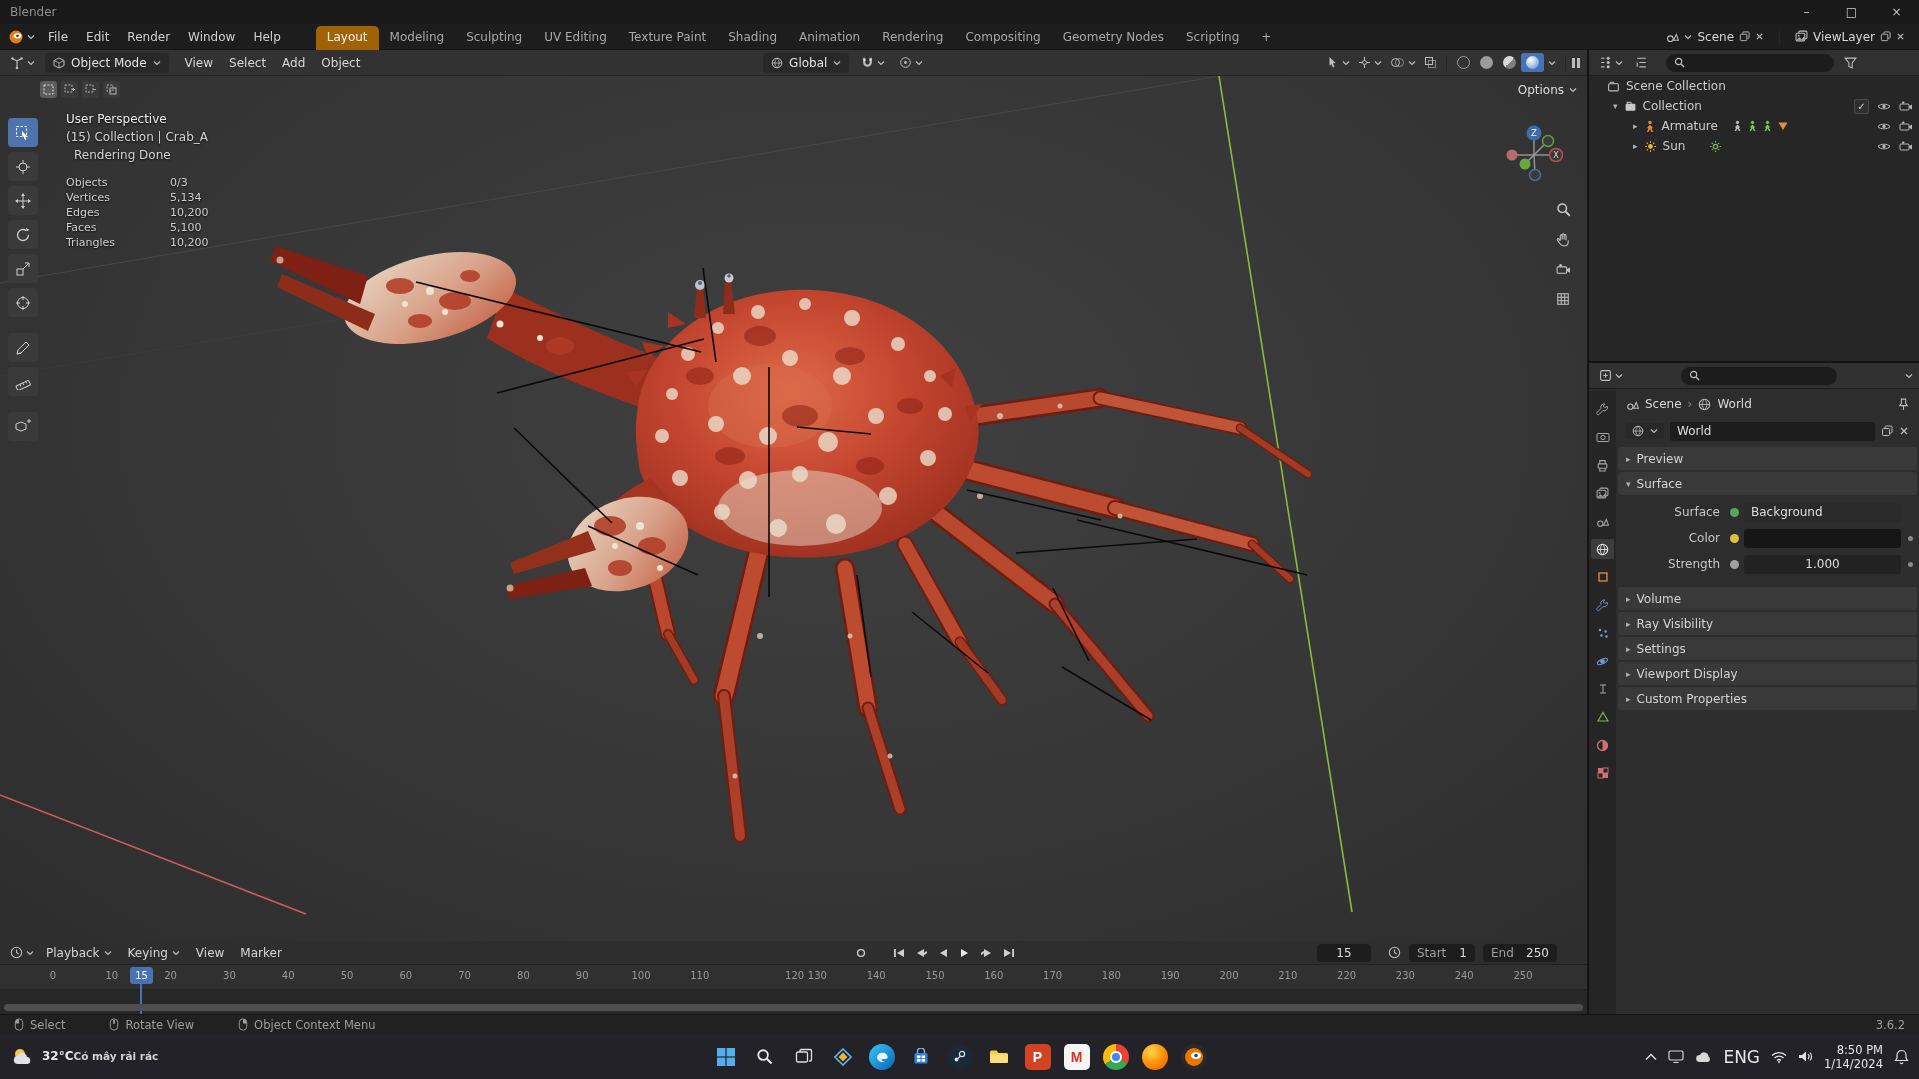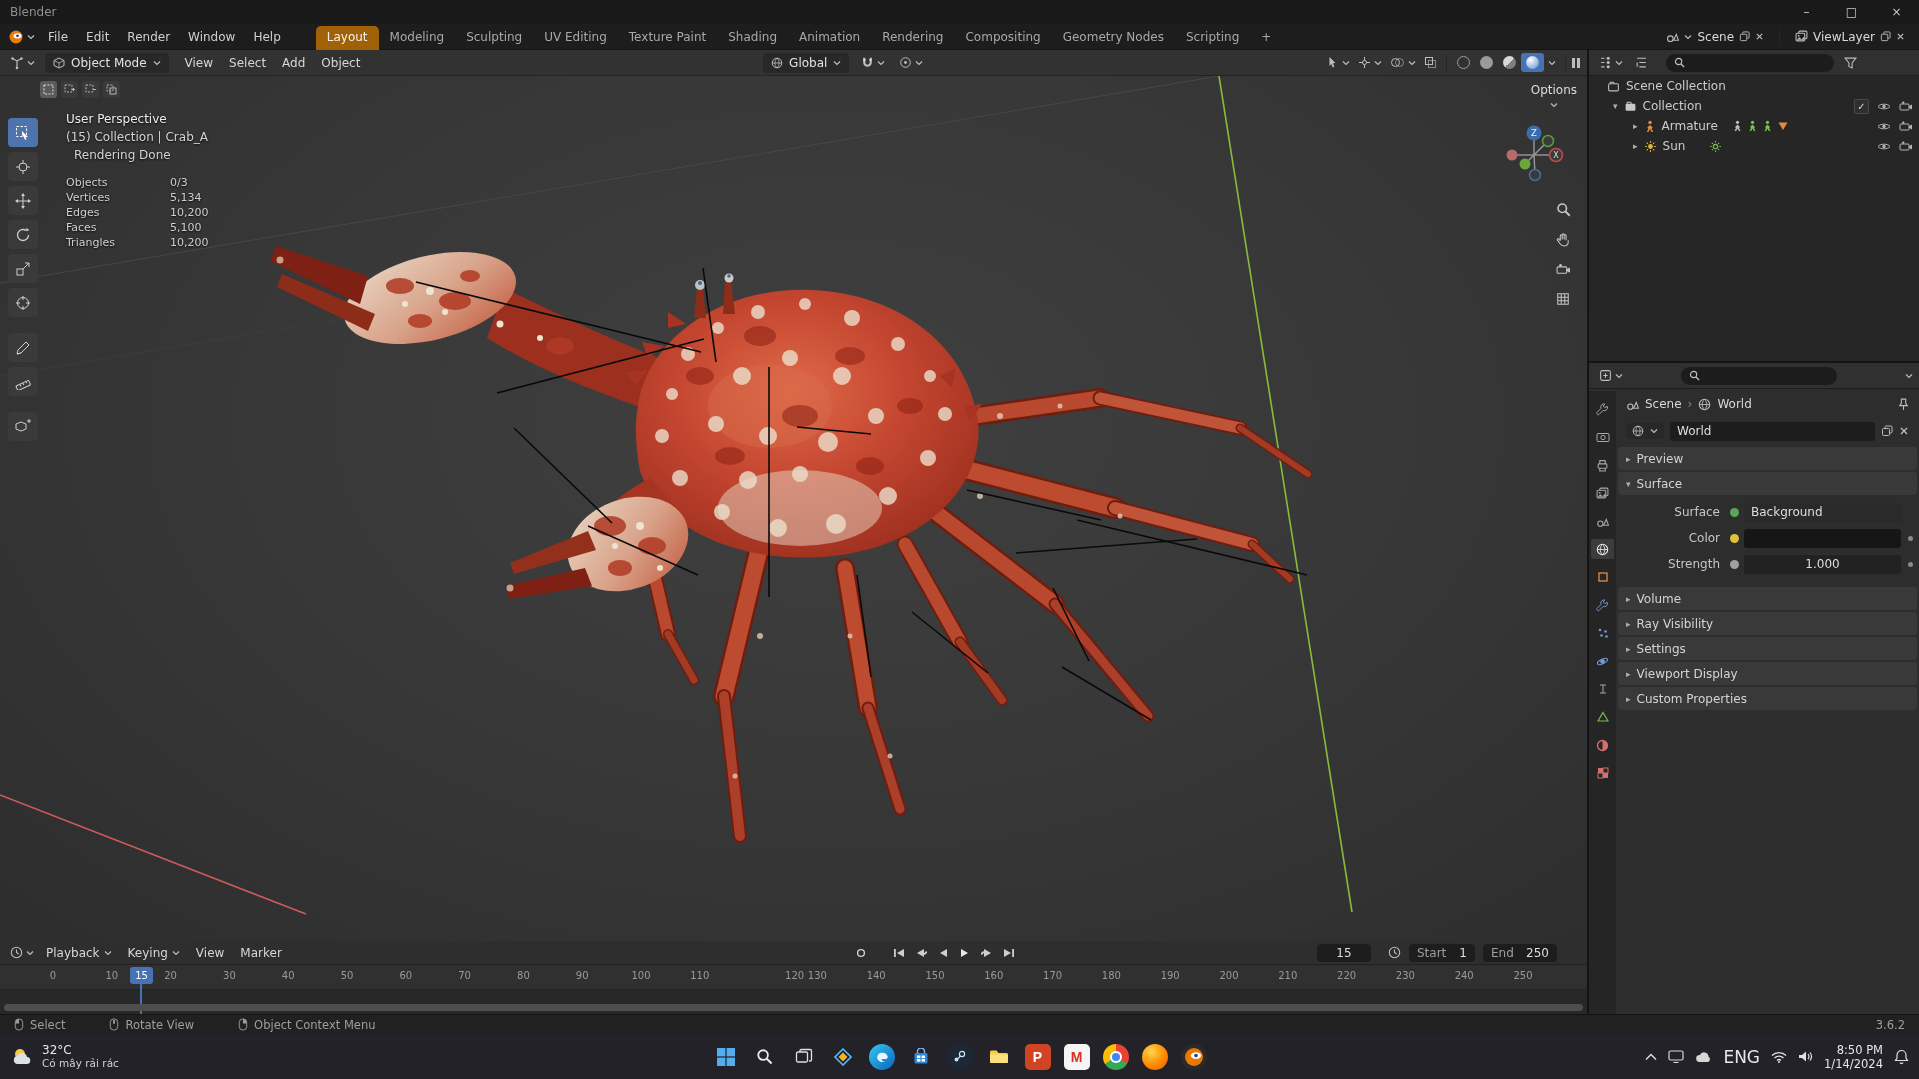--- a/index.html
+++ b/index.html
@@ -35,21 +35,21 @@
   
   #vp-canvas{left:0;top:76px;width:1587px;height:865px;background:radial-gradient(1100px 700px at 52% 40%, #404040, #373737 55%, #2e2e2e 100%);overflow:hidden;}
   .toolcol{position:absolute;left:8px;top:42px;display:flex;flex-direction:column;gap:5px;}
   .tool-btn{width:30px;height:29px;background:#3a3a3a;border-radius:4px;display:flex;align-items:center;justify-content:center;color:#cfcfcf;}
   .tool-btn.active{background:#4f74ad;color:#fff;}
   .tool-gap{height:6px;}
   .ovl{position:absolute;text-shadow:0 1px 2px rgba(0,0,0,.85);}
   .stat-row{display:flex;height:15px;color:#cfcfcf;font-size:11px;gap:44px;}
   .stat-row .l{width:60px;}
   .navbtn{position:absolute;width:26px;height:26px;border-radius:50%;display:flex;align-items:center;justify-content:center;color:#c6c6c6;}
-  .optbtn{position:absolute;right:10px;top:7px;display:flex;align-items:center;gap:5px;color:#dcdcdc;flex-direction:column;}
+  .optbtn{position:absolute;right:10px;top:7px;display:flex;align-items:center;gap:5px;color:#dcdcdc;}
   .tsbtn{width:17px;height:17px;border-radius:3px;background:#3a3a3a;display:flex;align-items:center;justify-content:center;}
   .tsbtn.active{background:#5b5b5b;}
   
   #right-panel{left:1587px;top:50px;width:332px;height:964px;background:#2b2b2b;border-left:2px solid #141414;box-sizing:border-box;}
   #outliner{position:absolute;left:0;top:0;width:330px;height:311px;background:#262626;}
   .ed-header{height:26px;background:#303030;border-bottom:1px solid #1d1d1d;display:flex;align-items:center;padding:0 6px;box-sizing:border-box;}
   .search{background:#1c1c1c;border-radius:9px;height:18px;display:flex;align-items:center;gap:5px;padding:0 8px;color:#9a9a9a;}
   .ol-row{display:flex;align-items:center;height:20px;color:#cccccc;font-size:12px;position:relative;}
   .ol-right{position:absolute;right:6px;display:flex;gap:8px;align-items:center;color:#b5b5b5;}
   #properties{position:absolute;left:0;top:311px;width:330px;height:653px;background:#2d2d2d;border-top:2px solid #141414;box-sizing:border-box;}
@@ -1139,21 +1139,21 @@
     </span>
     <span style="margin-left:auto;">3.6.2</span>
   </div>
 
   <div id="taskbar" class="abs">
     <div id="weather">
       <svg width="24" height="24" viewBox="0 0 24 24">
           <circle cx="10" cy="9" r="5" fill="#f4c84a"></circle>
           <path d="M7 19a4 4 0 0 1 .5-7.9A5 5 0 0 1 17 12a3.5 3.5 0 0 1-.5 7z" fill="#dde2e8"></path>
         </svg>
-      <span style="display:flex;flex-direction:column;line-height:13px;">
+      <span style="display:flex;flex-direction:row;line-height:13px;font-weight:bold;">
         <span>32°C</span>
         <span class="small">Có mây rải rác</span>
       </span>
     </div>
     <div id="tb-center">
       <span class="tb-ico">
           <svg width="20" height="20" viewBox="0 0 20 20">
             <rect x="1" y="1" width="8.4" height="8.4" fill="#53aef0"></rect>
             <rect x="10.6" y="1" width="8.4" height="8.4" fill="#53aef0"></rect>
             <rect x="1" y="10.6" width="8.4" height="8.4" fill="#53aef0"></rect>

